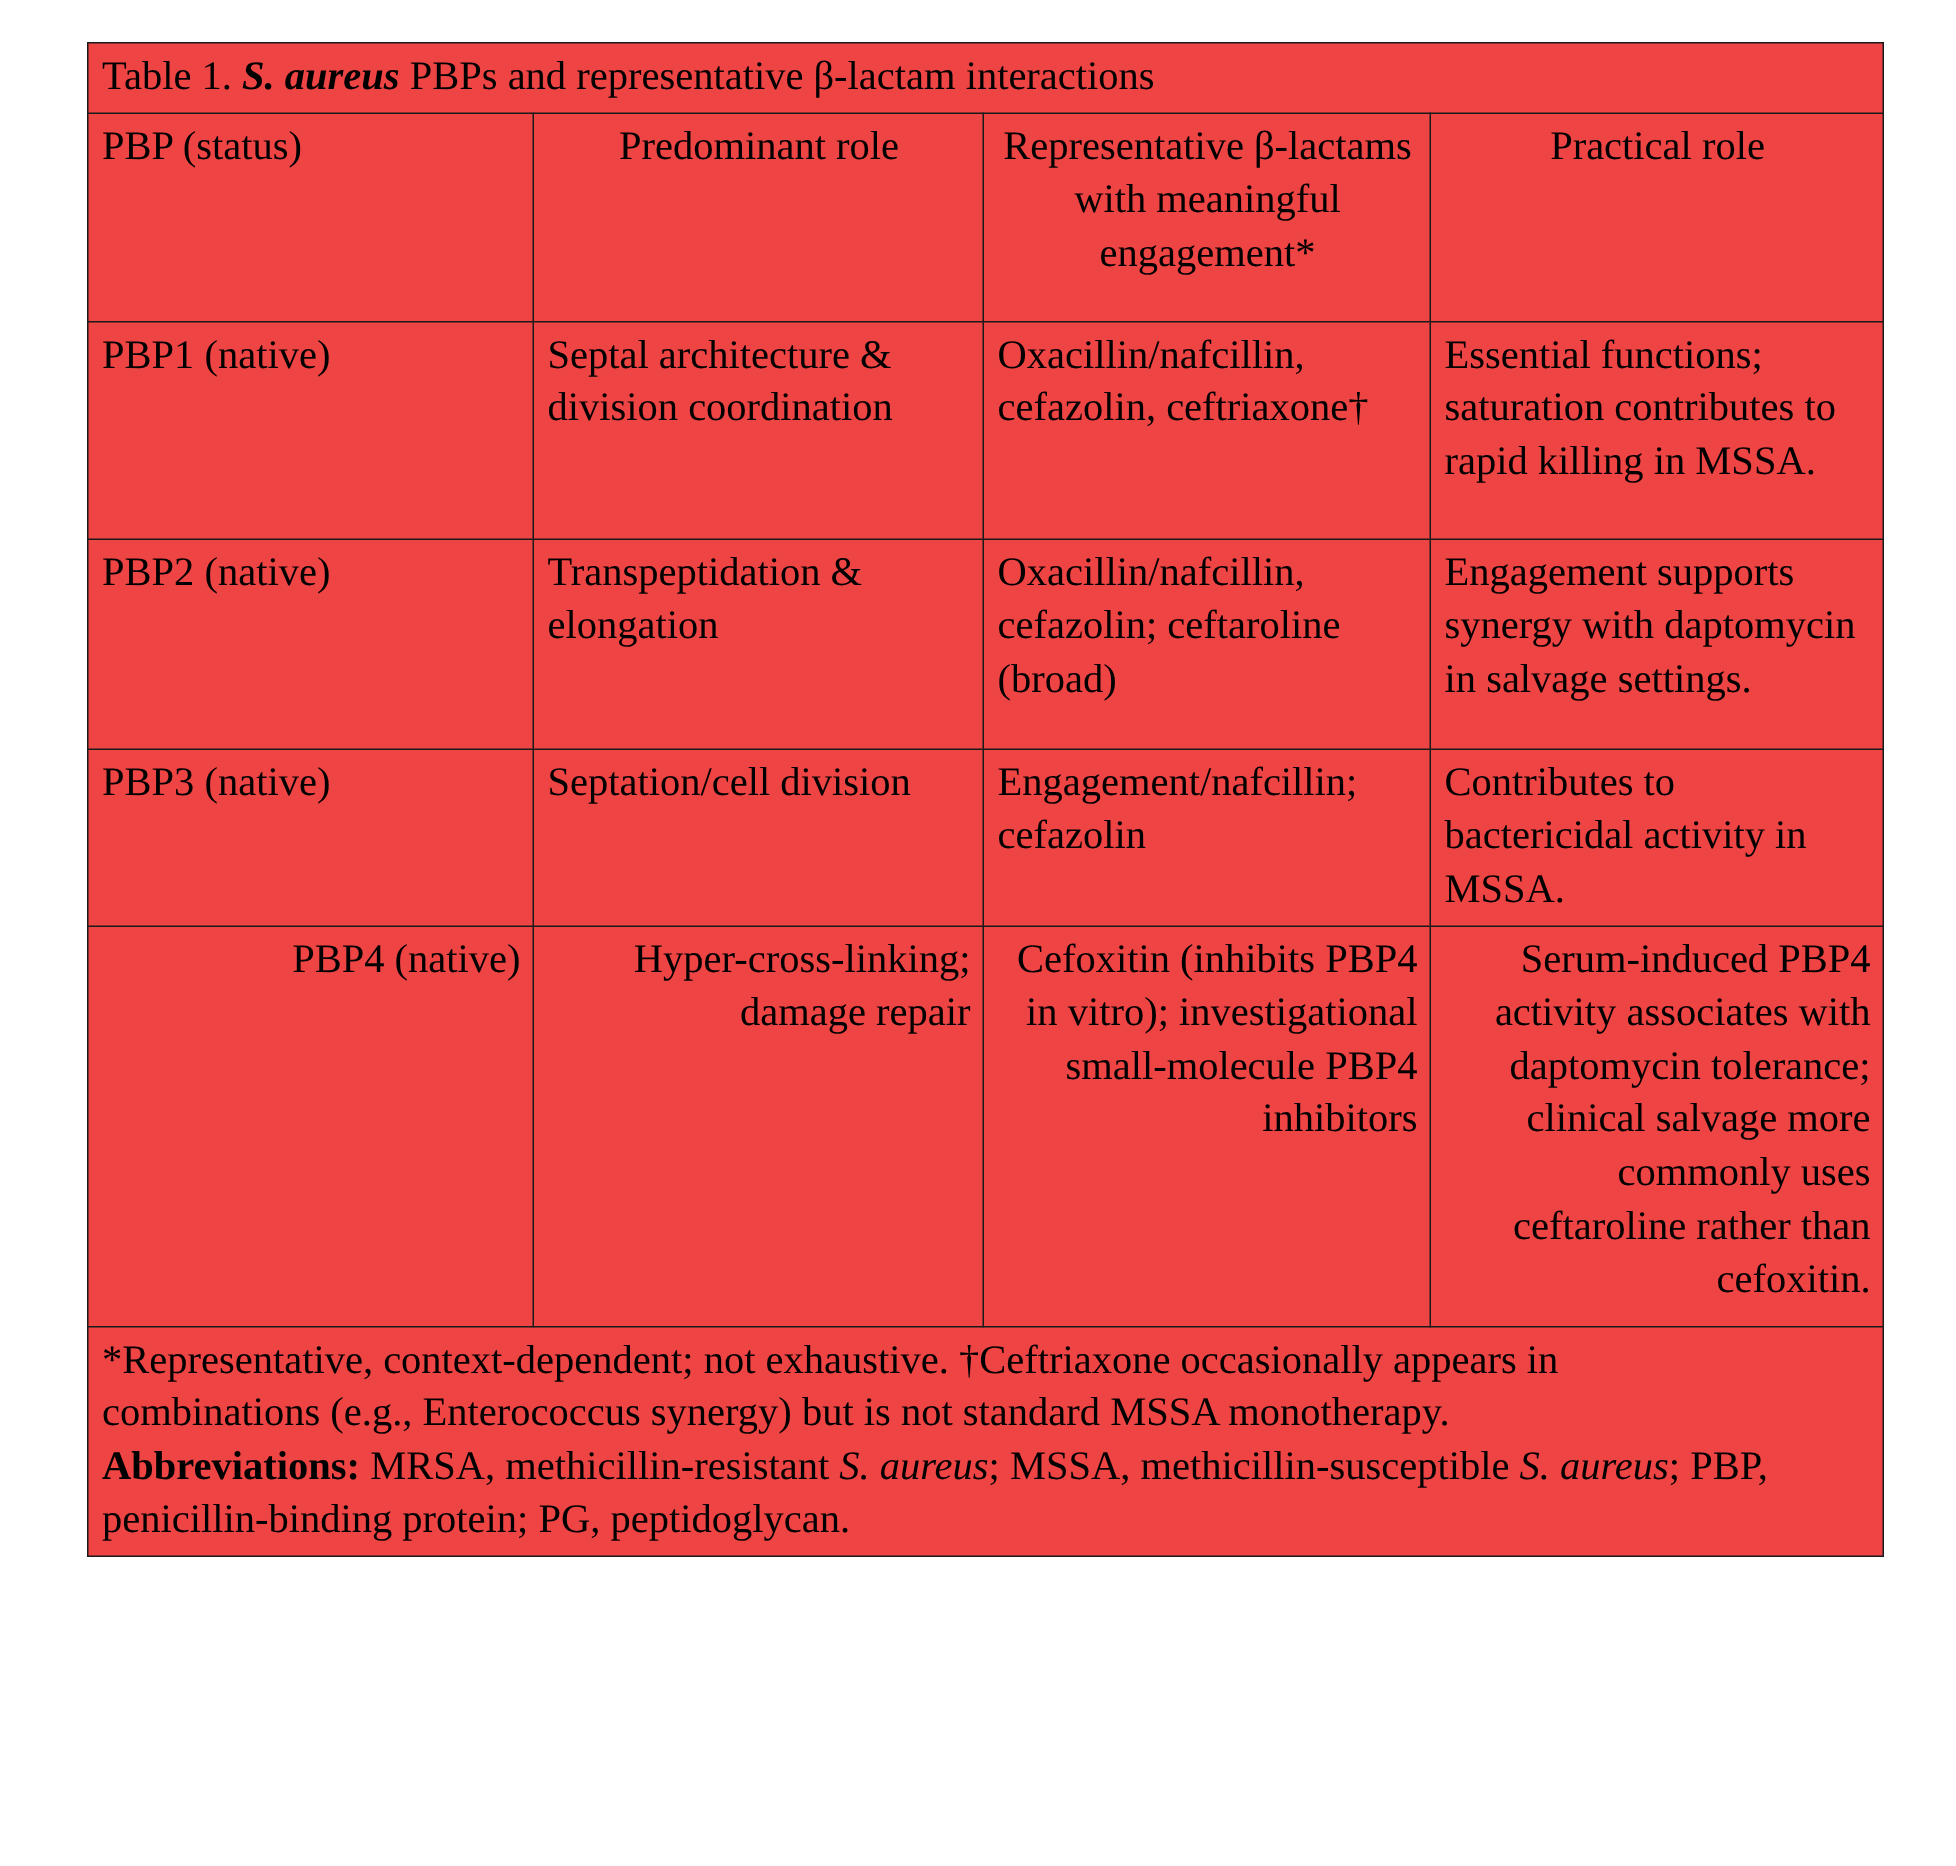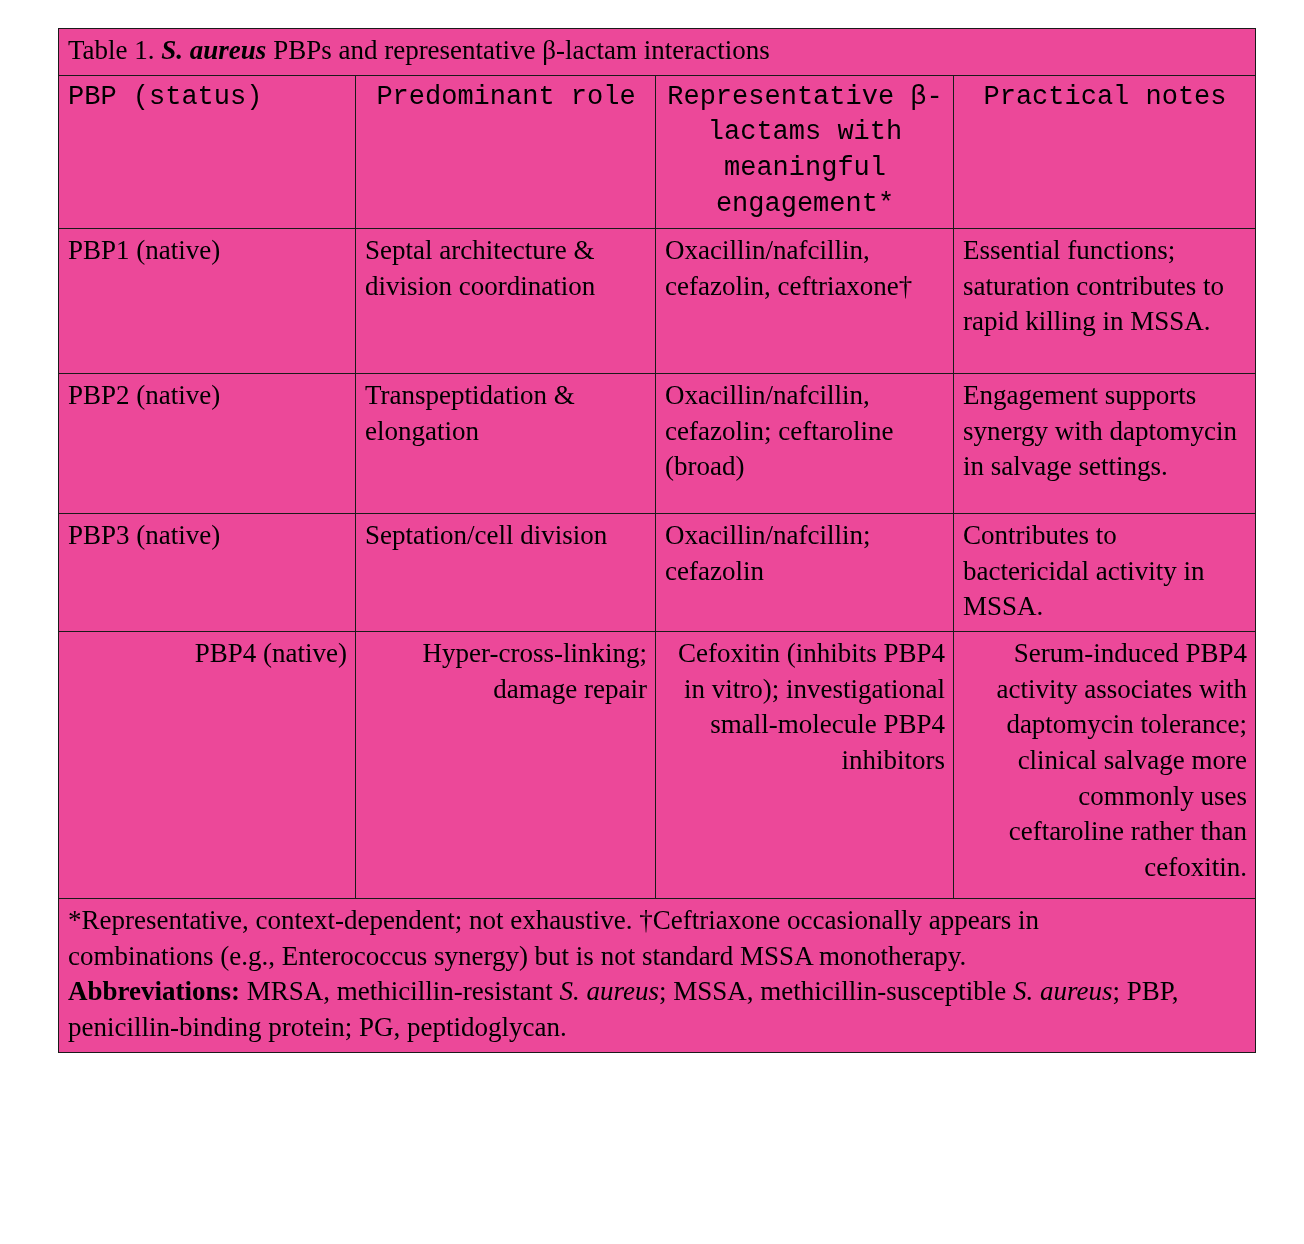--- a/index.html
+++ b/index.html
@@ -22,21 +22,21 @@
     top: 28px;
     width: 1197px;
     box-sizing: border-box;
   }
 
   table.pbp-table {
     width: 1197px;
     border-collapse: collapse;
     table-layout: fixed;
     border: 1.5px solid #1a1a1a;
-    background: #ec4899;
+    background: #ef4444;
   }
 
   table.pbp-table td {
     border: 1.3px solid #1a1a1a;
     vertical-align: top;
     padding: 4px 8px 6px 9px;
     font-size: 27px;
     line-height: 1.32;
     font-weight: normal;
   }
@@ -96,21 +96,21 @@
     font-style: italic;
   }
   .fn-line { display: block; }
 
   
   tr.row-r1 td { height: 134px; }
   tr.row-r2 td { height: 129px; }
   tr.row-r3 td { height: 177px; }
   tr.row-r4 td { height: 102px; }
   tr.row-r5 td { height: 256px; text-align: right; }
-  tr.header-row td { height: 128px; font-family: Liberation Mono, monospace; }
+  tr.header-row td { height: 128px; }
 </style>
 </head>
 <body>
 
 <div id="table-wrap">
   <table class="pbp-table">
     <colgroup>
       <col class="c1">
         <col class="c2">
         <col class="c3">
@@ -118,42 +118,42 @@
     </colgroup>
     <tbody>
       <tr>
         <td class="title-cell" colspan="4"><span>Table 1. </span><span class="sp-ital">S. aureus</span><span> PBPs and representative β-lactam interactions</span></td>
       </tr>
 
       <tr class="header-row">
         <td class="head-cell head-left">PBP (status)</td>
         <td class="head-cell">Predominant role</td>
         <td class="head-cell">Representative β-lactams with meaningful engagement*</td>
-        <td class="head-cell">Practical notes</td>
+        <td class="head-cell">Practical role</td>
       </tr>
 
       <tr class="row-r1">
         <td class="body-cell">PBP1 (native)</td>
         <td class="body-cell col-role-centered">Septal architecture &amp; division coordination</td>
         <td class="body-cell">Oxacillin/nafcillin, cefazolin, ceftriaxone†</td>
         <td class="body-cell">Essential functions; saturation contributes to rapid killing in MSSA.</td>
       </tr>
 
       <tr class="row-r2">
         <td class="body-cell">PBP2 (native)</td>
         <td class="body-cell col-role-centered">Transpeptidation &amp; elongation</td>
         <td class="body-cell">Oxacillin/nafcillin, cefazolin; ceftaroline (broad)</td>
         <td class="body-cell">Engagement supports synergy with daptomycin in salvage settings.</td>
       </tr>
 
 
       <tr class="row-r4">
         <td class="body-cell">PBP3 (native)</td>
         <td class="body-cell">Septation/cell division</td>
-        <td class="body-cell">Oxacillin/nafcillin; cefazolin</td>
+        <td class="body-cell">Engagement/nafcillin; cefazolin</td>
         <td class="body-cell">Contributes to bactericidal activity in MSSA.</td>
       </tr>
 
       <tr class="row-r5">
         <td class="body-cell">PBP4 (native)</td>
         <td class="body-cell">Hyper-cross-linking; damage repair</td>
         <td class="body-cell">Cefoxitin (inhibits PBP4 in vitro); investigational small-molecule PBP4 inhibitors</td>
         <td class="body-cell">Serum-induced PBP4 activity associates with daptomycin tolerance; clinical salvage more commonly uses ceftaroline rather than cefoxitin.</td>
       </tr>
 

